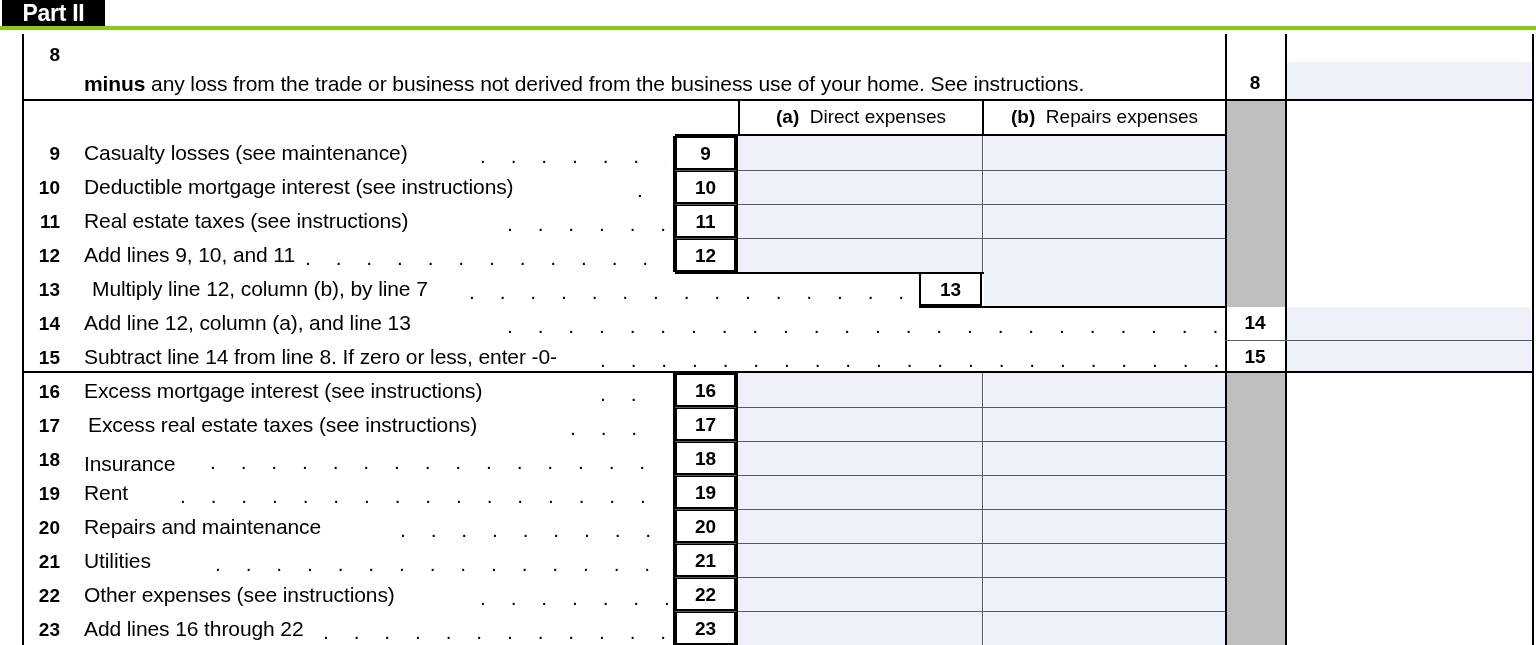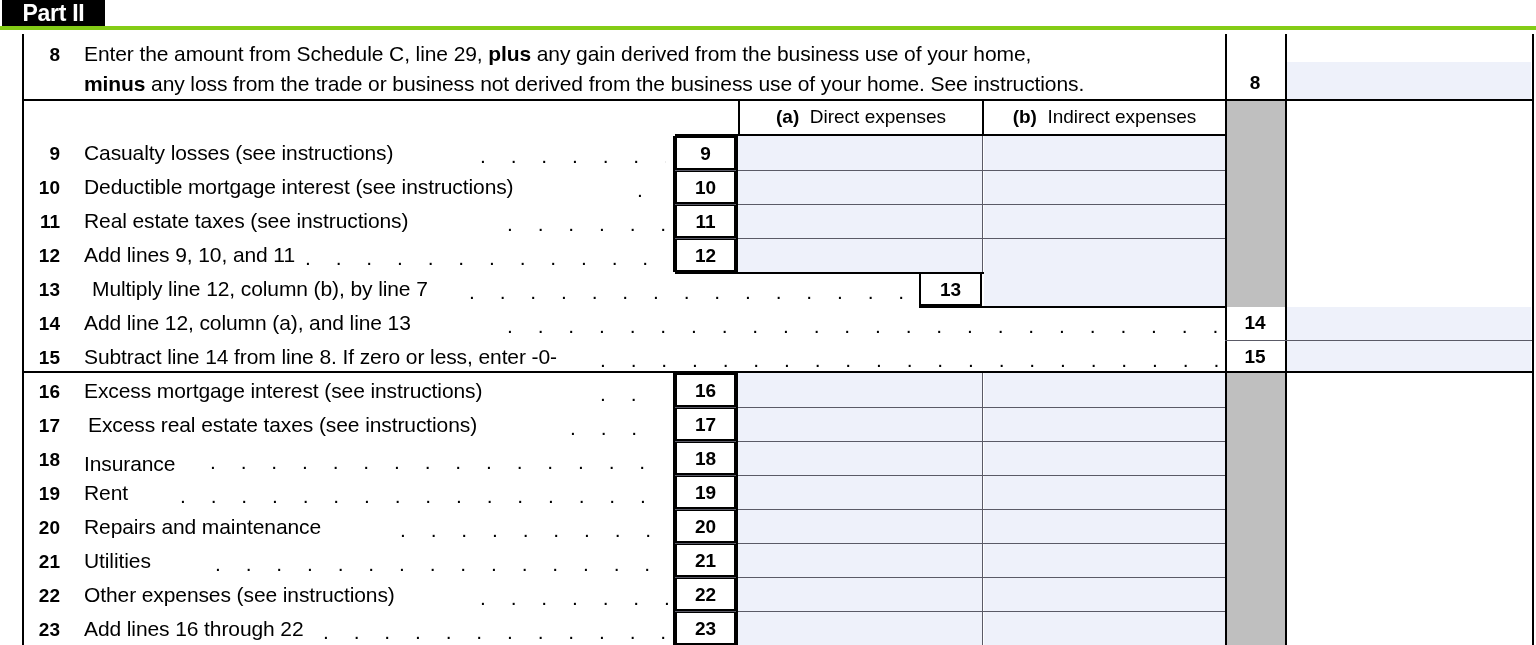--- a/index.html
+++ b/index.html
@@ -123,52 +123,49 @@
 
   <div class="part-header">
     <div class="part-tag">Part II</div>
   </div>
 
   <div class="vrule" style="left:22px; top:34px; height:611px;"></div>
 
   <div class="vrule" style="left:1532px; top:34px; height:611px;"></div>
 
   <div class="abs ln-no" style="left:30px; top:44px; width:30px;">8</div>
-  <div class="abs ln-txt" style="left:84px; top:42px;">
-    <span>Enter the amount from Schedule C, line 29, </span><b>plus</b><span> any gain derived from the business use of your home,</span>
-  </div>
   <div class="abs ln-txt" style="left:84px; top:72px;">
     <b>minus</b><span> any loss from the trade or business not derived from the business use of your home. See instructions.</span>
   </div>
 
   <div class="vrule" style="left:1225px; top:34px; height:66px;"></div>
   <div class="vrule" style="left:1285px; top:34px; height:66px;"></div>
   <div class="abs ln-no" style="left:1232px; top:72px; width:46px; text-align:center;">8</div>
   <div class="entry" style="left:1287px; top:62px; width:244px; height:37px;"></div>
   <div class="hrule thick" style="left:22px; top:99px; width:1510px;"></div>
 
 
   <div class="vrule" style="left:738px; top:99px; height:35px;"></div>
   <div class="vrule" style="left:982px; top:99px; height:35px;"></div>
   <div class="vrule" style="left:1225px; top:99px; height:35px;"></div>
   <div class="colhead" style="left:740px; top:102px; width:242px;">
     <b>(a)</b>&nbsp; <span>Direct expenses</span>
   </div>
   <div class="colhead" style="left:984px; top:102px; width:241px;">
-    <b>(b)</b>&nbsp; <span>Indirect expenses</span>
+    <b>(b)</b>&nbsp; <span>Repairs expenses</span>
   </div>
   <div class="hrule thick" style="left:675px; top:134px; width:550px;"></div>
 
   <div class="graycol" style="left:1227px; top:101px; width:58px; height:206px;"></div>
   <div class="graycol" style="left:1227px; top:372px; width:58px; height:273px;"></div>
   <div class="vrule" style="left:1225px; top:99px; height:546px;"></div>
   <div class="vrule" style="left:1285px; top:99px; height:546px;"></div>
 
   <div class="abs ln-no" style="left:30px; top:143px; width:30px;">9</div>
-  <div class="abs ln-txt" style="left:84px; top:141px;">Casualty losses (see instructions)</div>
+  <div class="abs ln-txt" style="left:84px; top:141px;">Casualty losses (see maintenance)</div>
   <div class="leader" style="left:480px; top:144px; width:186px;">. . . . . . . . .</div>
   <div class="numbox" style="left:675px; top:136px; width:61px; height:34px;">9</div>
   <div class="entry" style="left:738px; top:136px; width:244px; height:34px;"></div>
   <div class="entry" style="left:984px; top:136px; width:241px; height:34px;"></div>
   <div class="vrule thin" style="left:982px; top:136px; height:34px;"></div>
 
   <div class="abs ln-no" style="left:26px; top:177px; width:34px;">10</div>
   <div class="abs ln-txt" style="left:84px; top:175px;">Deductible mortgage interest (see instructions)</div>
   <div class="leader" style="left:637px; top:178px; width:32px;">.</div>
   <div class="numbox" style="left:675px; top:170px; width:61px; height:34px;">10</div>

